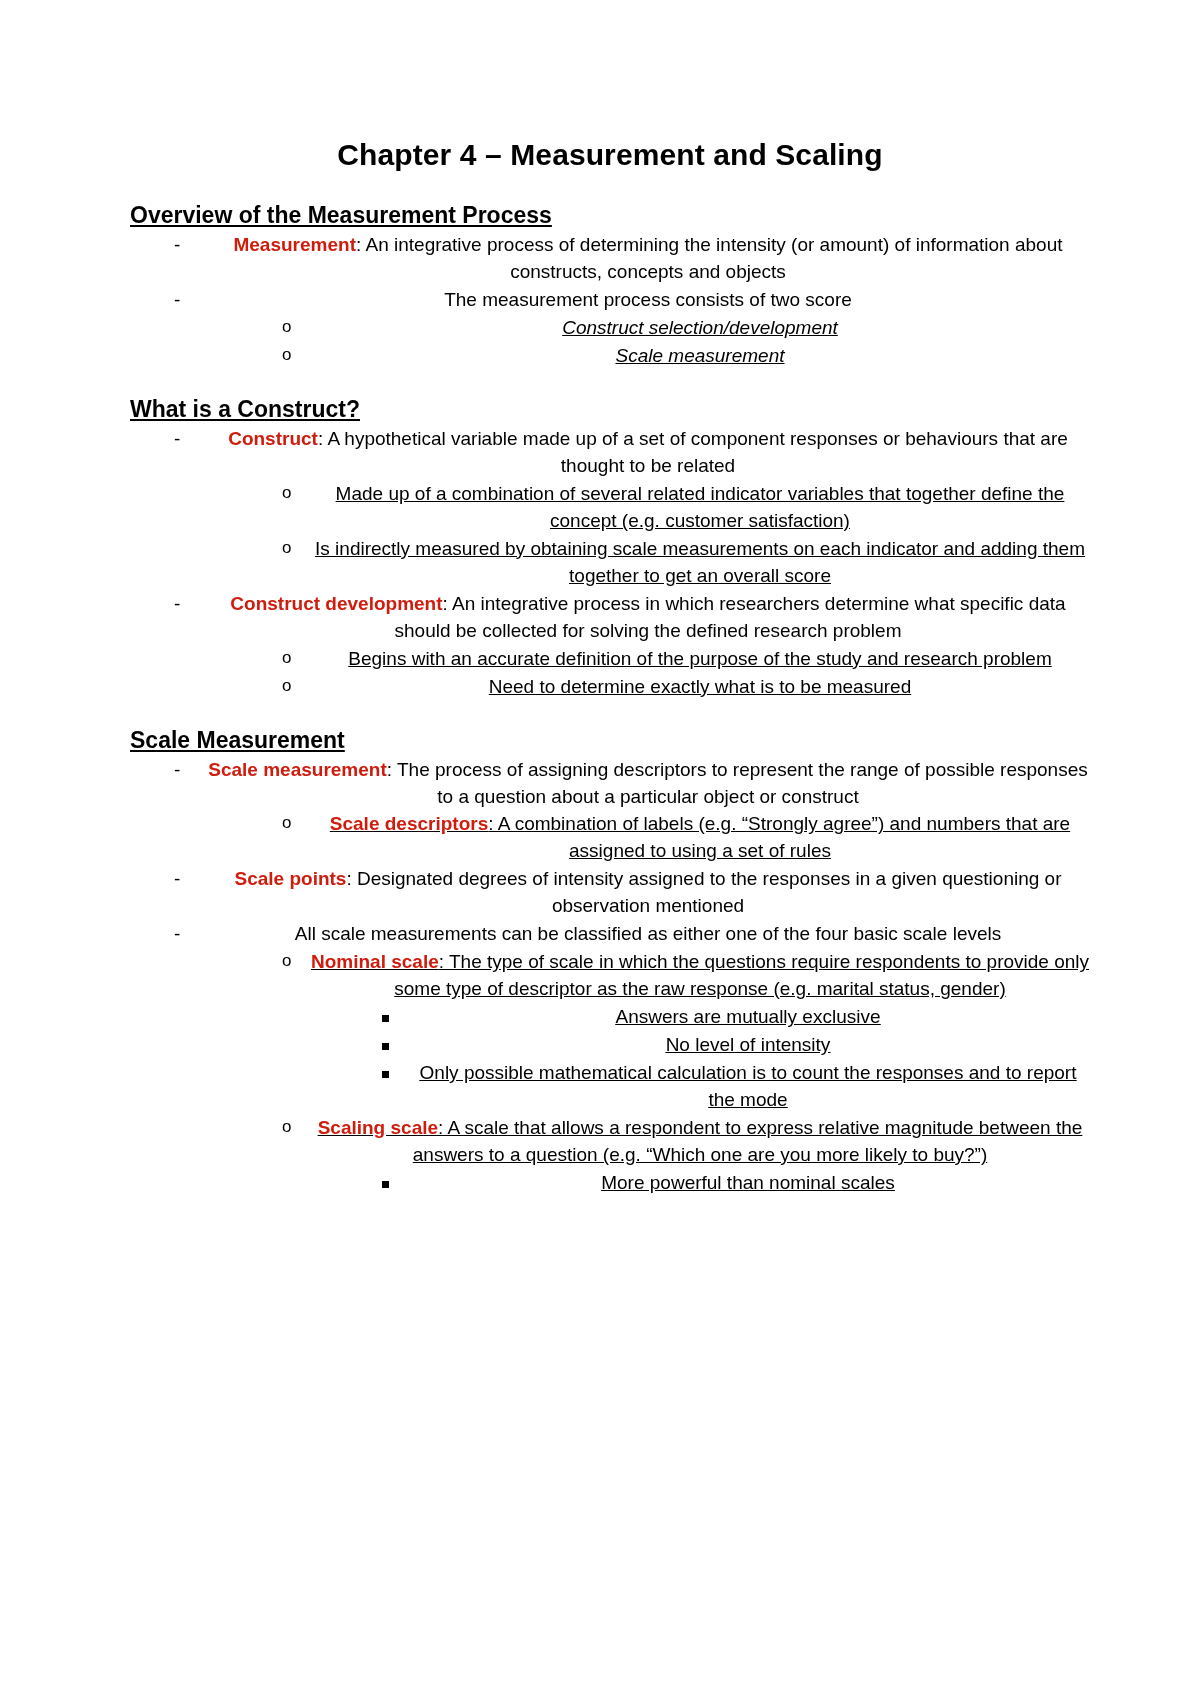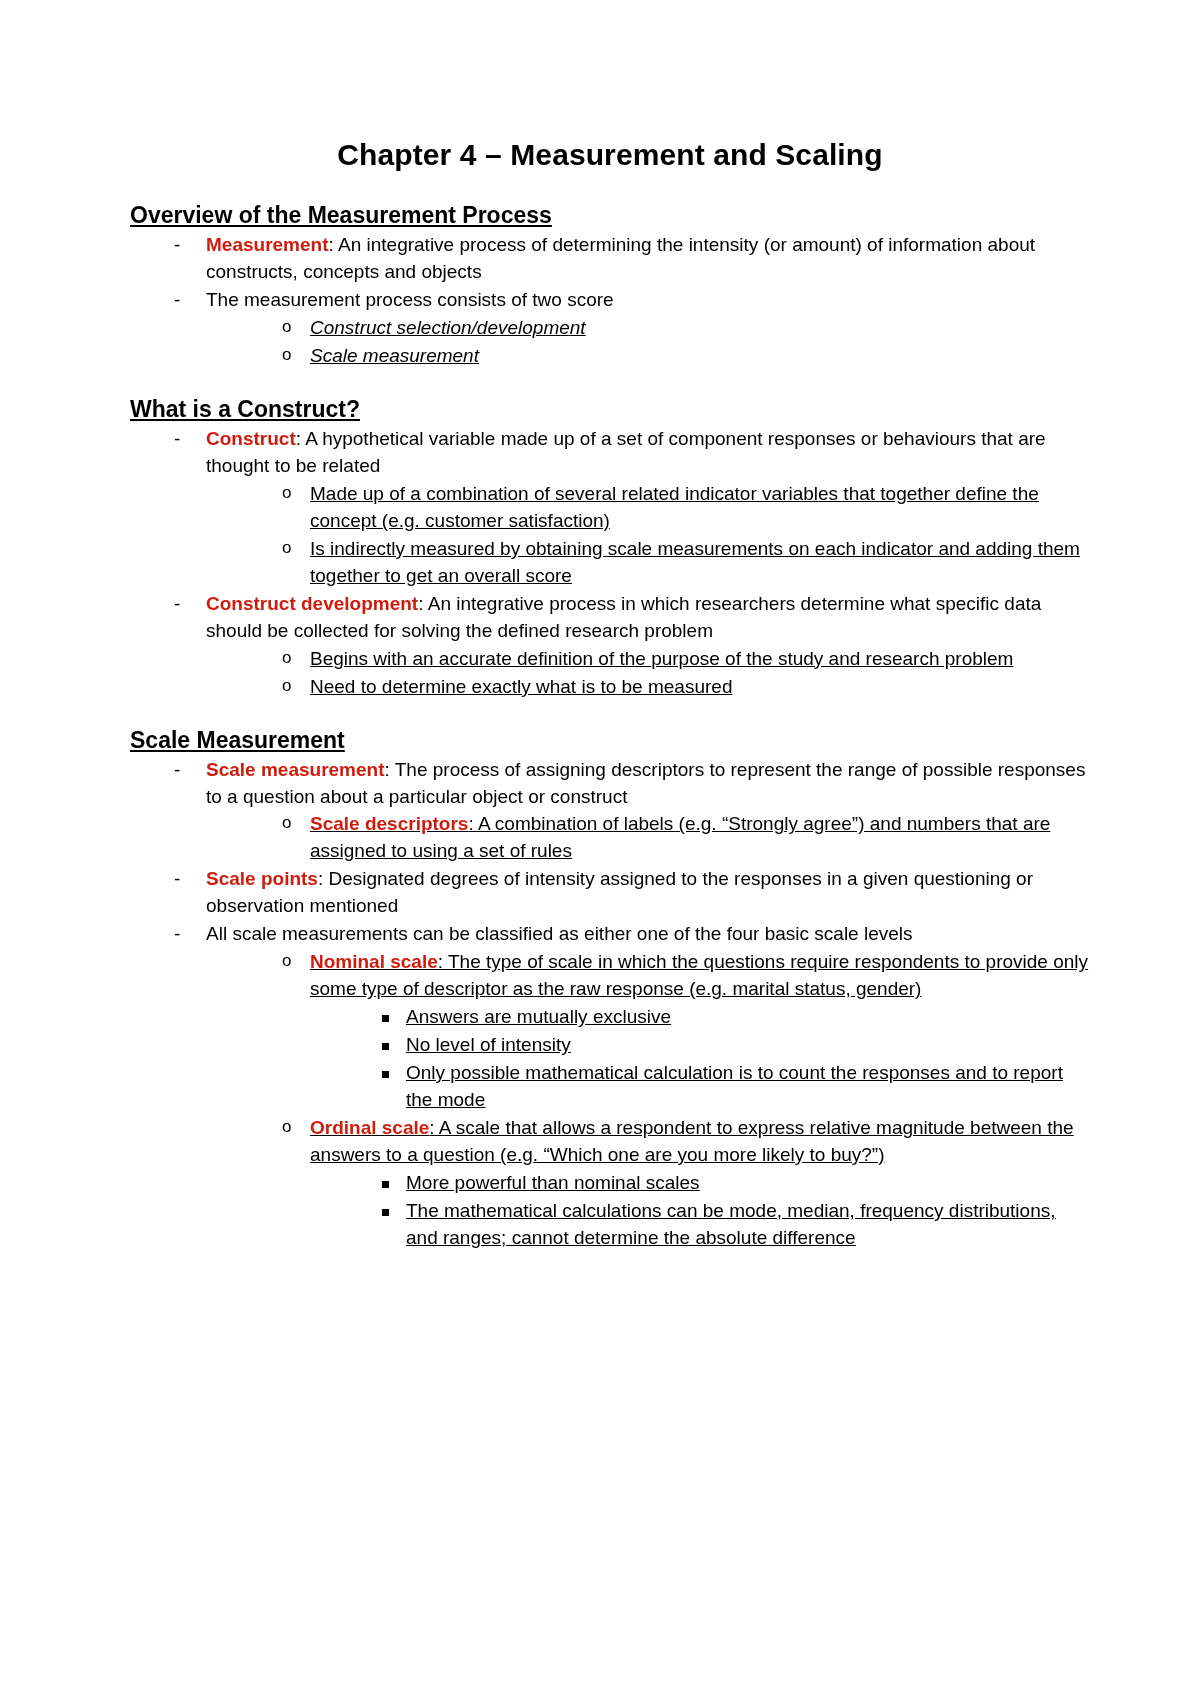--- a/index.html
+++ b/index.html
@@ -41,20 +41,21 @@
     margin: 0;
     padding: 0;
   }
   ul.lvl1 > li,
   ul.lvl2 > li,
   ul.lvl3 > li {
     position: relative;
     font-size: 19px;
     line-height: 1.42;
     margin: 0 0 1px 0;
+    text-align: center;
   }
   ul.lvl1 > li {
     padding-left: 38px;
     margin-left: 38px;
   }
   ul.lvl2 > li {
     padding-left: 32px;
     margin-left: 72px;
   }
   ul.lvl3 > li {
@@ -141,24 +142,23 @@
           <li><span class="term">Scale points</span><span>: Designated degrees of intensity assigned to the responses in a given questioning or observation mentioned</span></li>
           <li><span>All scale measurements can be classified as either one of the four basic scale levels</span><div class="nested-wrap">
               <ul class="lvl2">
                 <li><span class="term">Nominal scale</span><span>: The type of scale in which the questions require respondents to provide only some type of descriptor as the raw response (e.g. marital status, gender)</span><div class="nested-wrap">
                     <ul class="lvl3">
                       <li><span>Answers are mutually exclusive</span></li>
                       <li><span>No level of intensity</span></li>
                       <li><span>Only possible mathematical calculation is to count the responses and to report the mode</span></li>
                     </ul>
                   </div></li>
-                <li><span class="term">Ordinal scale</span><span>: A scale that allows a respondent to express relative magnitude between the answers to a question (e.g. “Which one are you more likely to buy?”)</span><div class="nested-wrap">
+                <li><span class="term">Scaling scale</span><span>: A scale that allows a respondent to express relative magnitude between the answers to a question (e.g. “Which one are you more likely to buy?”)</span><div class="nested-wrap">
                     <ul class="lvl3">
                       <li><span>More powerful than nominal scales</span></li>
-                      <li><span>The mathematical calculations can be mode, median, frequency distributions, and ranges; cannot determine the absolute difference</span></li>
                     </ul>
                   </div></li>
               </ul>
             </div></li>
         </ul>
       </div>
     </div>
 </div>
 
 </body></html>

